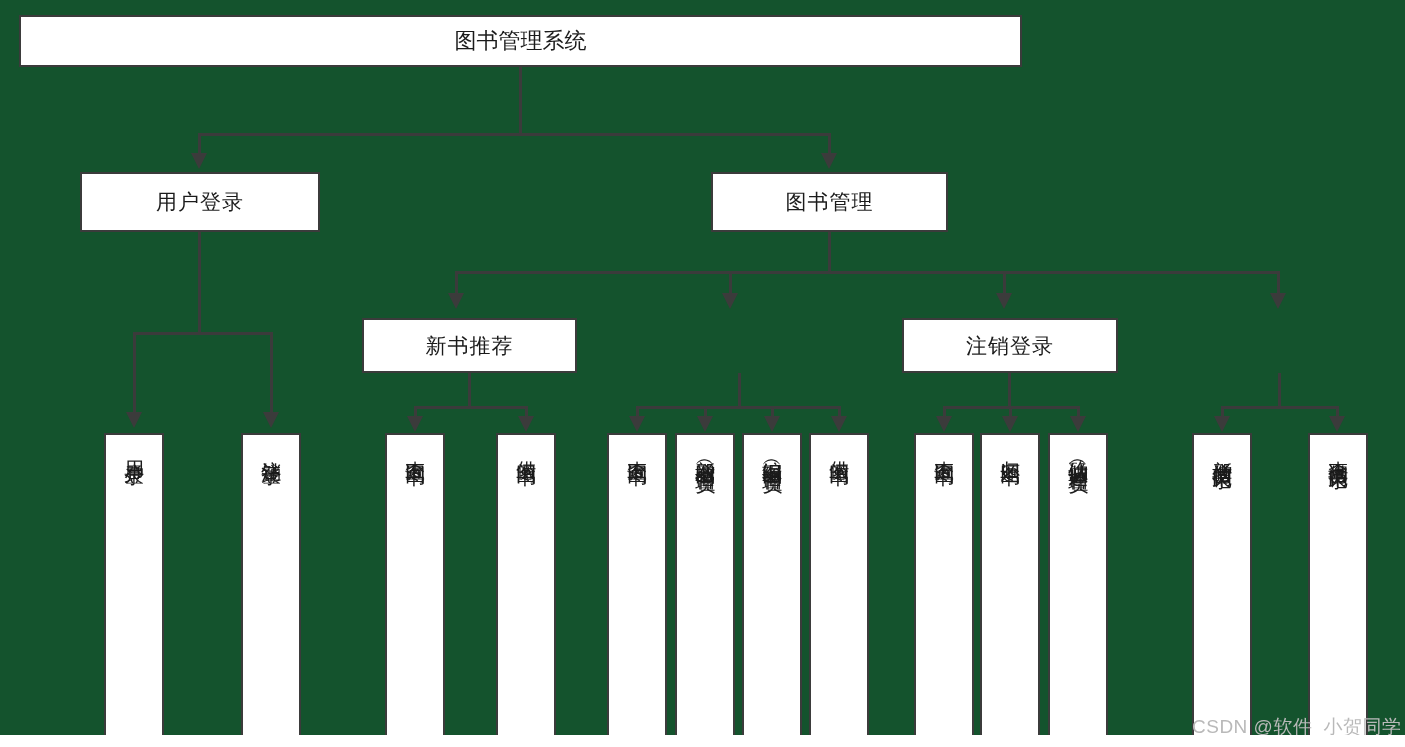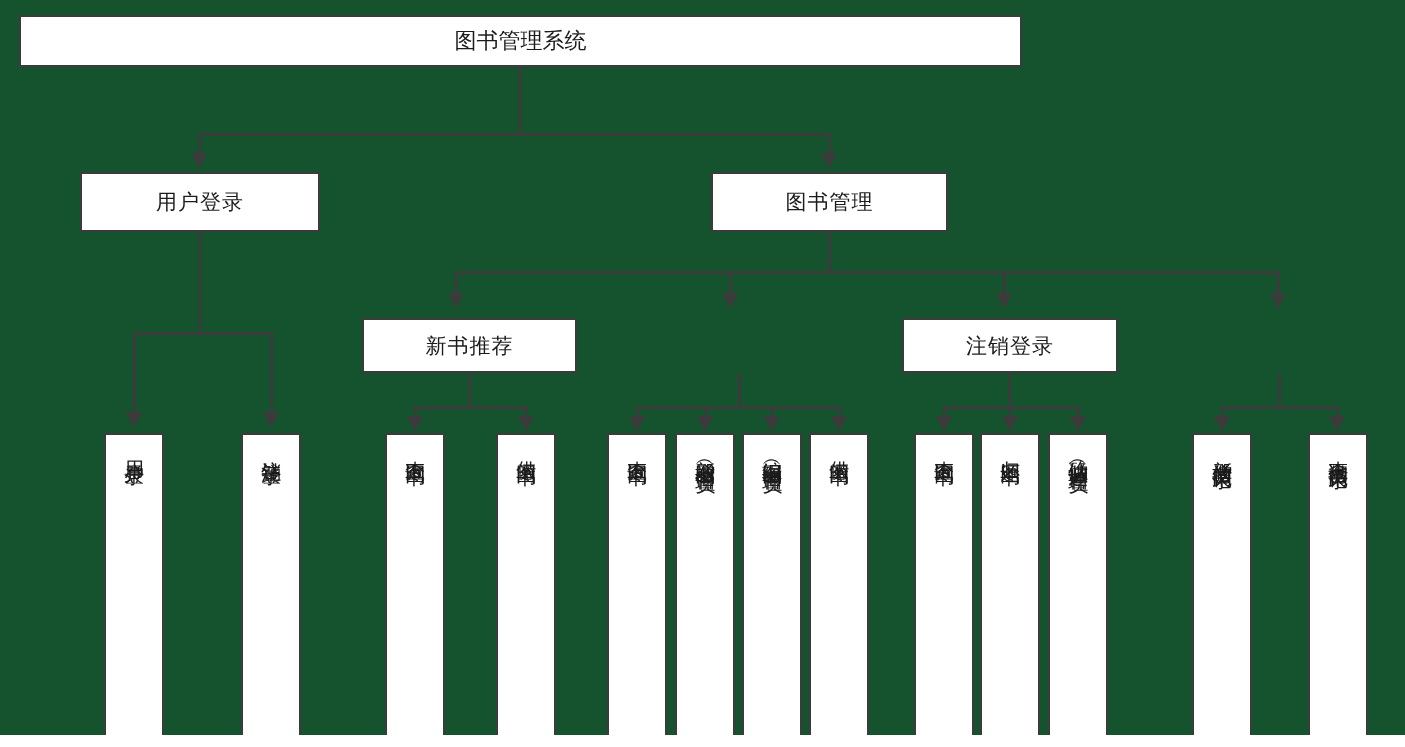--- a/index.html
+++ b/index.html
@@ -202,14 +202,15 @@
     <span class="vtext">确认归还（管理员）</span>
   </div>
 
   <div class="node leaf" style="left:1192px; top:433px; width:60px; height:307px;">
     <span class="vtext">新增借阅记录</span>
   </div>
   <div class="node leaf" style="left:1308px; top:433px; width:60px; height:307px;">
     <span class="vtext">查询借阅记录</span>
   </div>
 
+  <div class="watermark" style="left:1192px; top:714px;">CSDN @软件_小贺同学</div>
 
 </div>
 
 </body></html>

